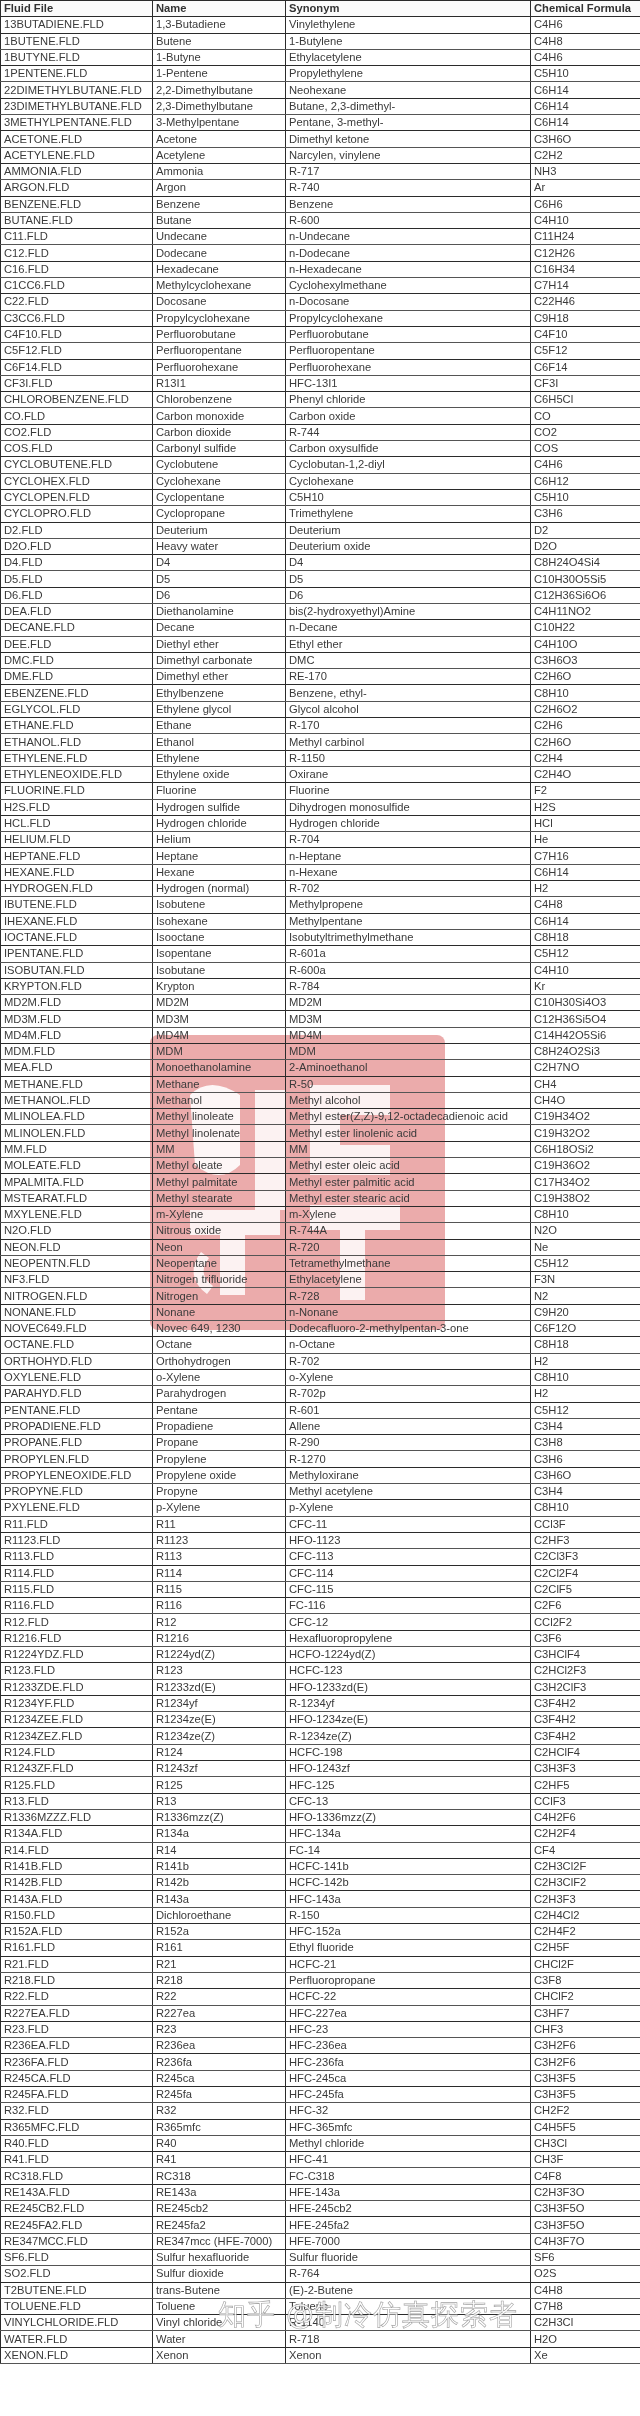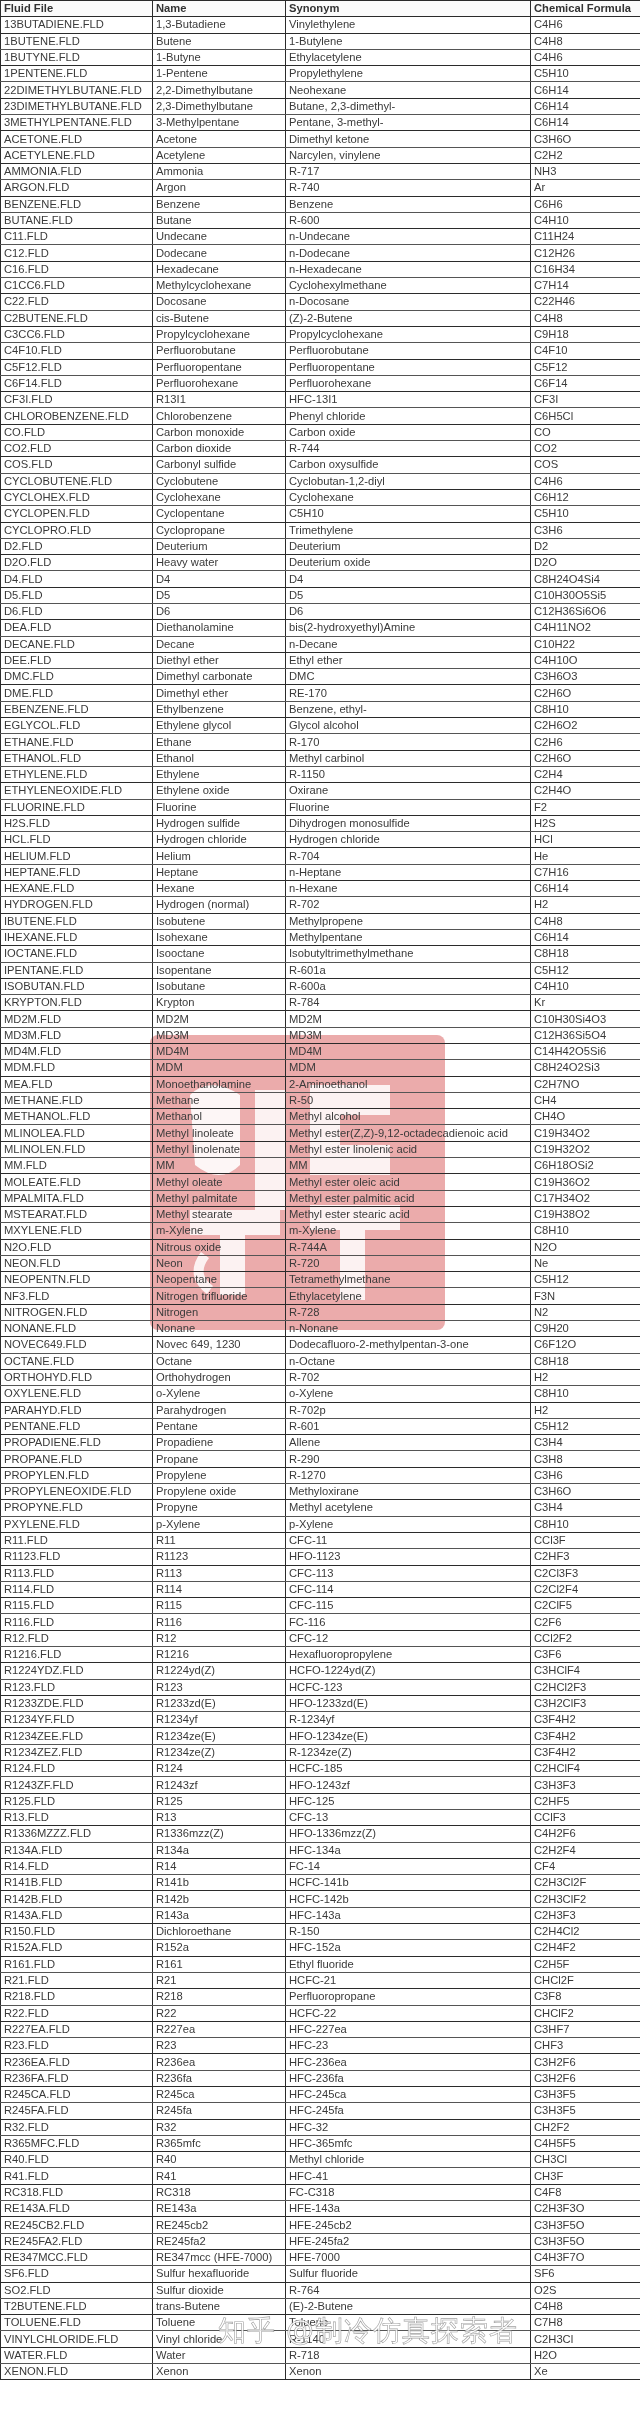--- a/index.html
+++ b/index.html
@@ -178,26 +178,20 @@
           <td>Cyclohexylmethane</td>
           <td>C7H14</td>
         </tr>
         <tr>
           <td>C22.FLD</td>
           <td>Docosane</td>
           <td>n-Docosane</td>
           <td>C22H46</td>
         </tr>
         <tr>
-          <td>C2BUTENE.FLD</td>
-          <td>cis-Butene</td>
-          <td>(Z)-2-Butene</td>
-          <td>C4H8</td>
-        </tr>
-        <tr>
           <td>C3CC6.FLD</td>
           <td>Propylcyclohexane</td>
           <td>Propylcyclohexane</td>
           <td>C9H18</td>
         </tr>
         <tr>
           <td>C4F10.FLD</td>
           <td>Perfluorobutane</td>
           <td>Perfluorobutane</td>
           <td>C4F10</td>
@@ -714,21 +708,21 @@
         </tr>
         <tr>
           <td>R1234ZEZ.FLD</td>
           <td>R1234ze(Z)</td>
           <td>R-1234ze(Z)</td>
           <td>C3F4H2</td>
         </tr>
         <tr>
           <td>R124.FLD</td>
           <td>R124</td>
-          <td>HCFC-185</td>
+          <td>HCFC-198</td>
           <td>C2HClF4</td>
         </tr>
         <tr>
           <td>R1243ZF.FLD</td>
           <td>R1243zf</td>
           <td>HFO-1243zf</td>
           <td>C3H3F3</td>
         </tr>
         <tr>
           <td>R125.FLD</td>

